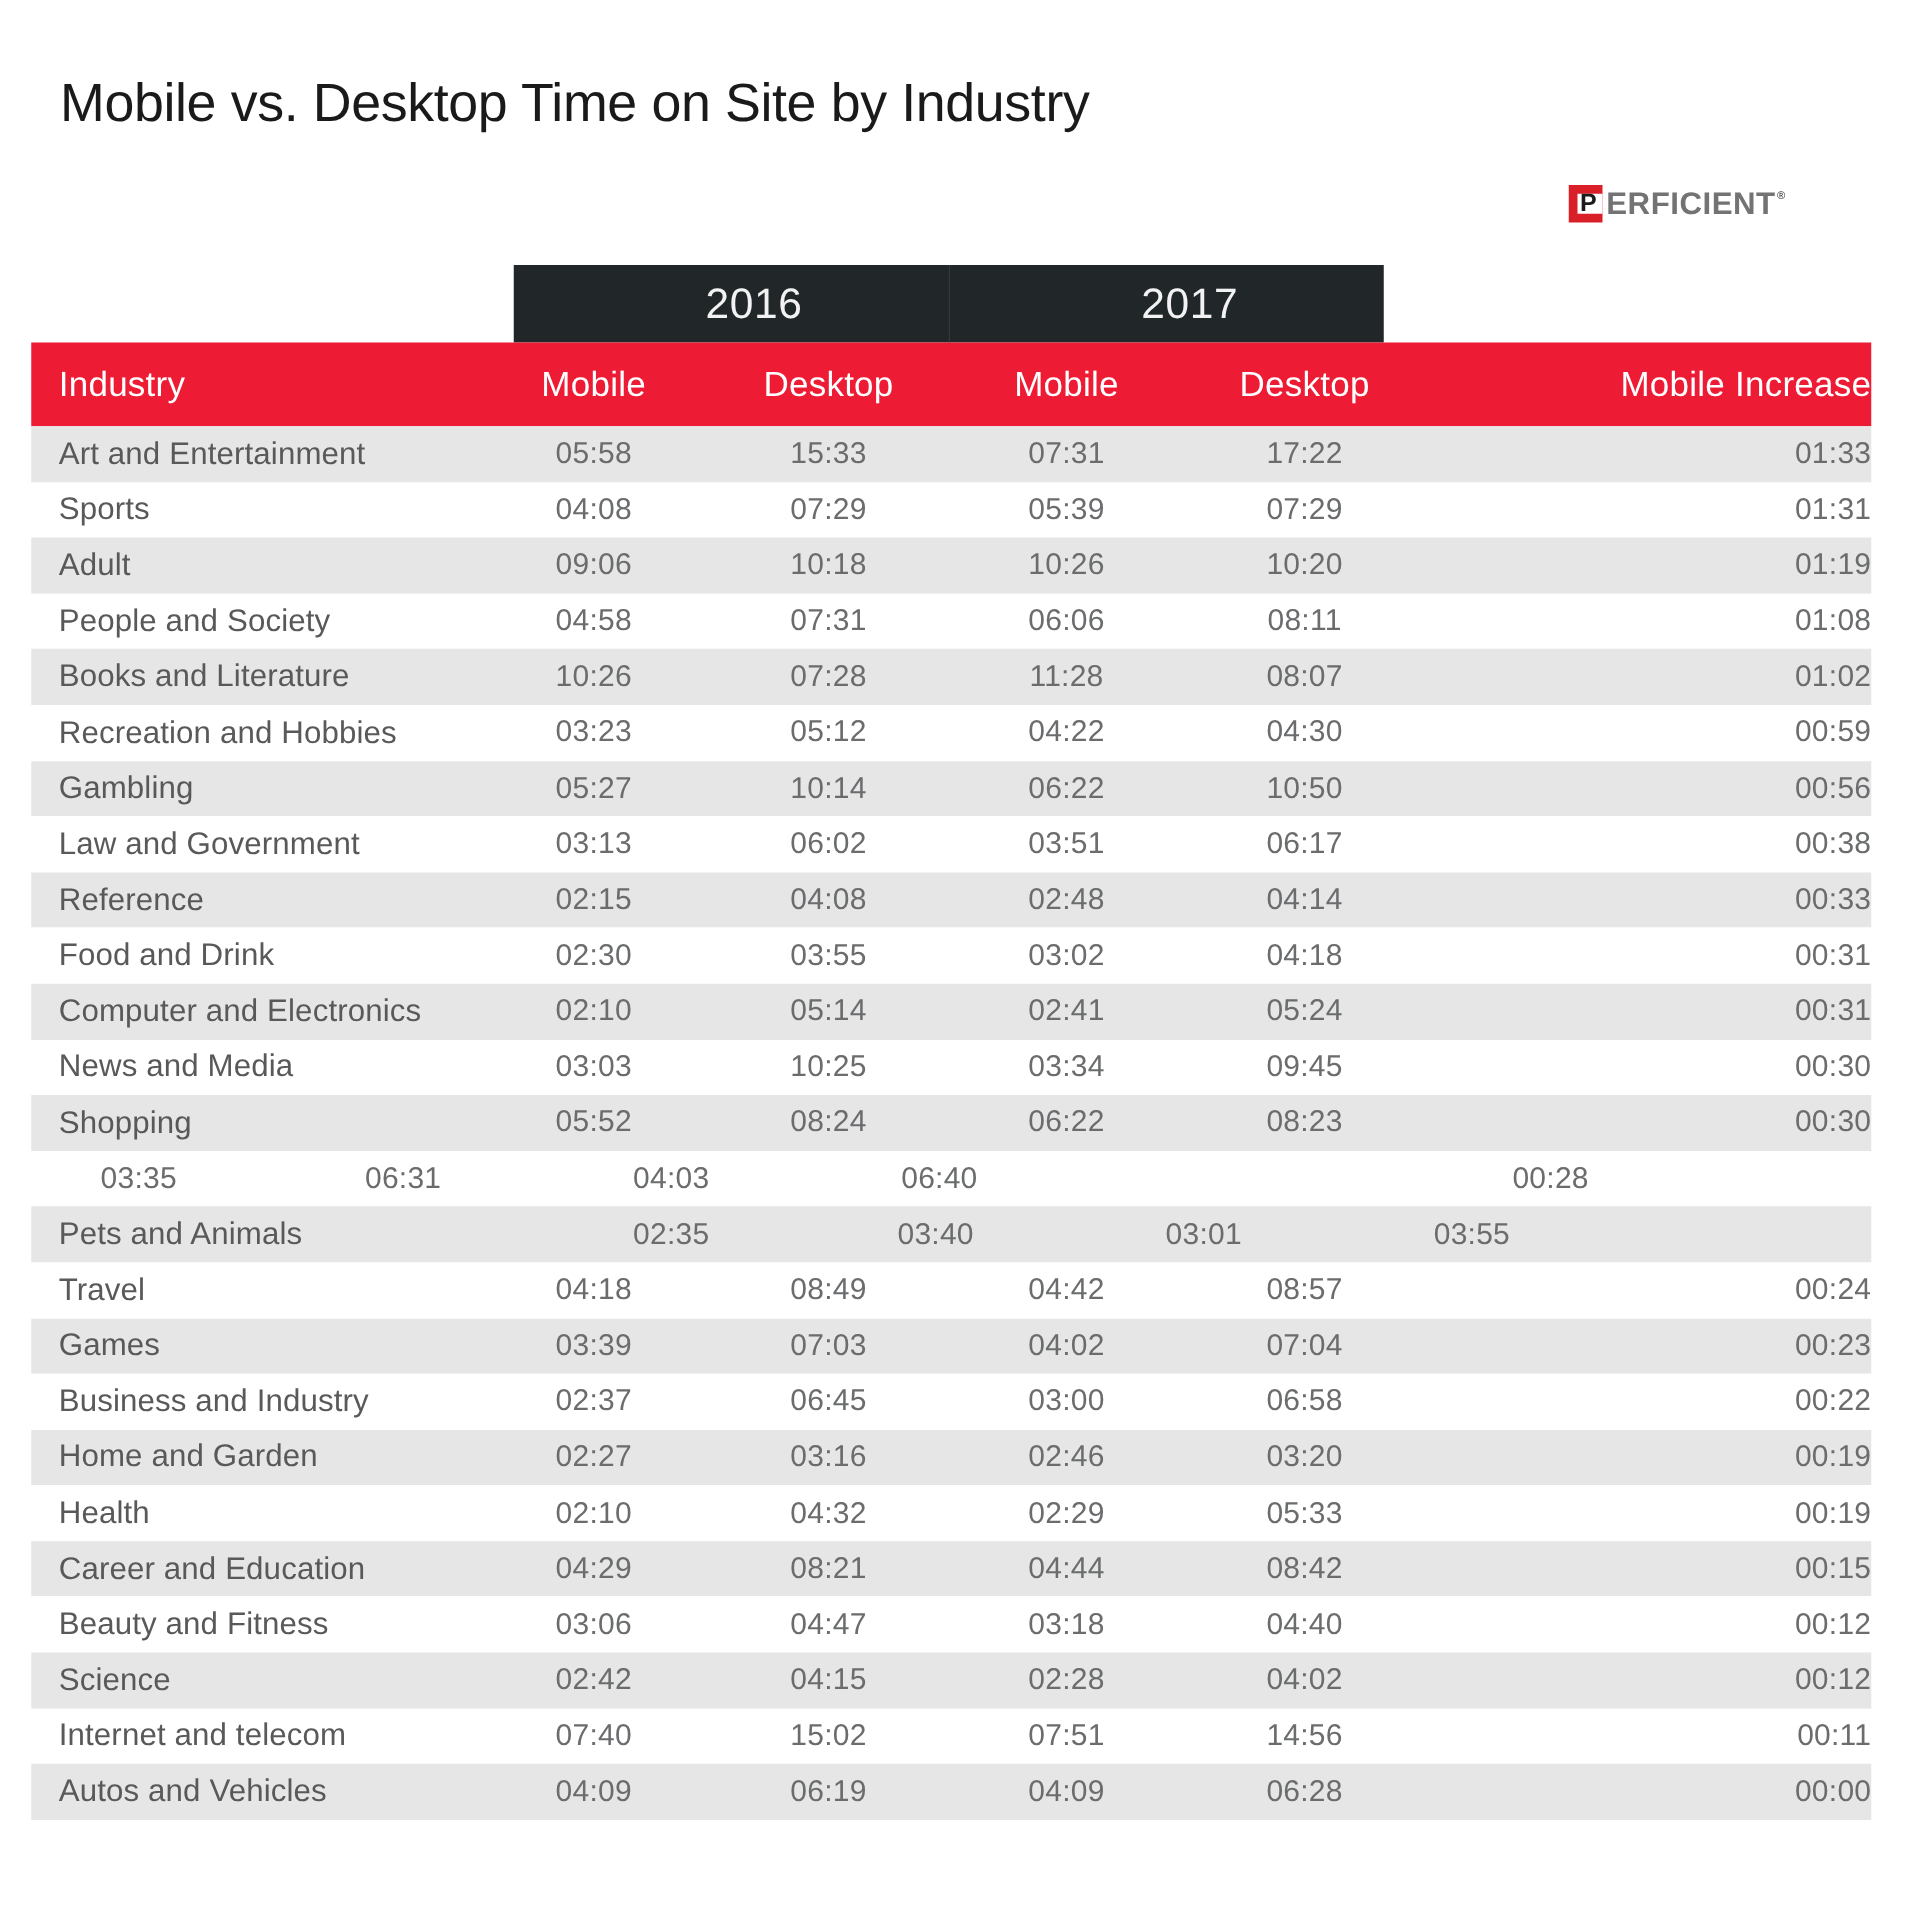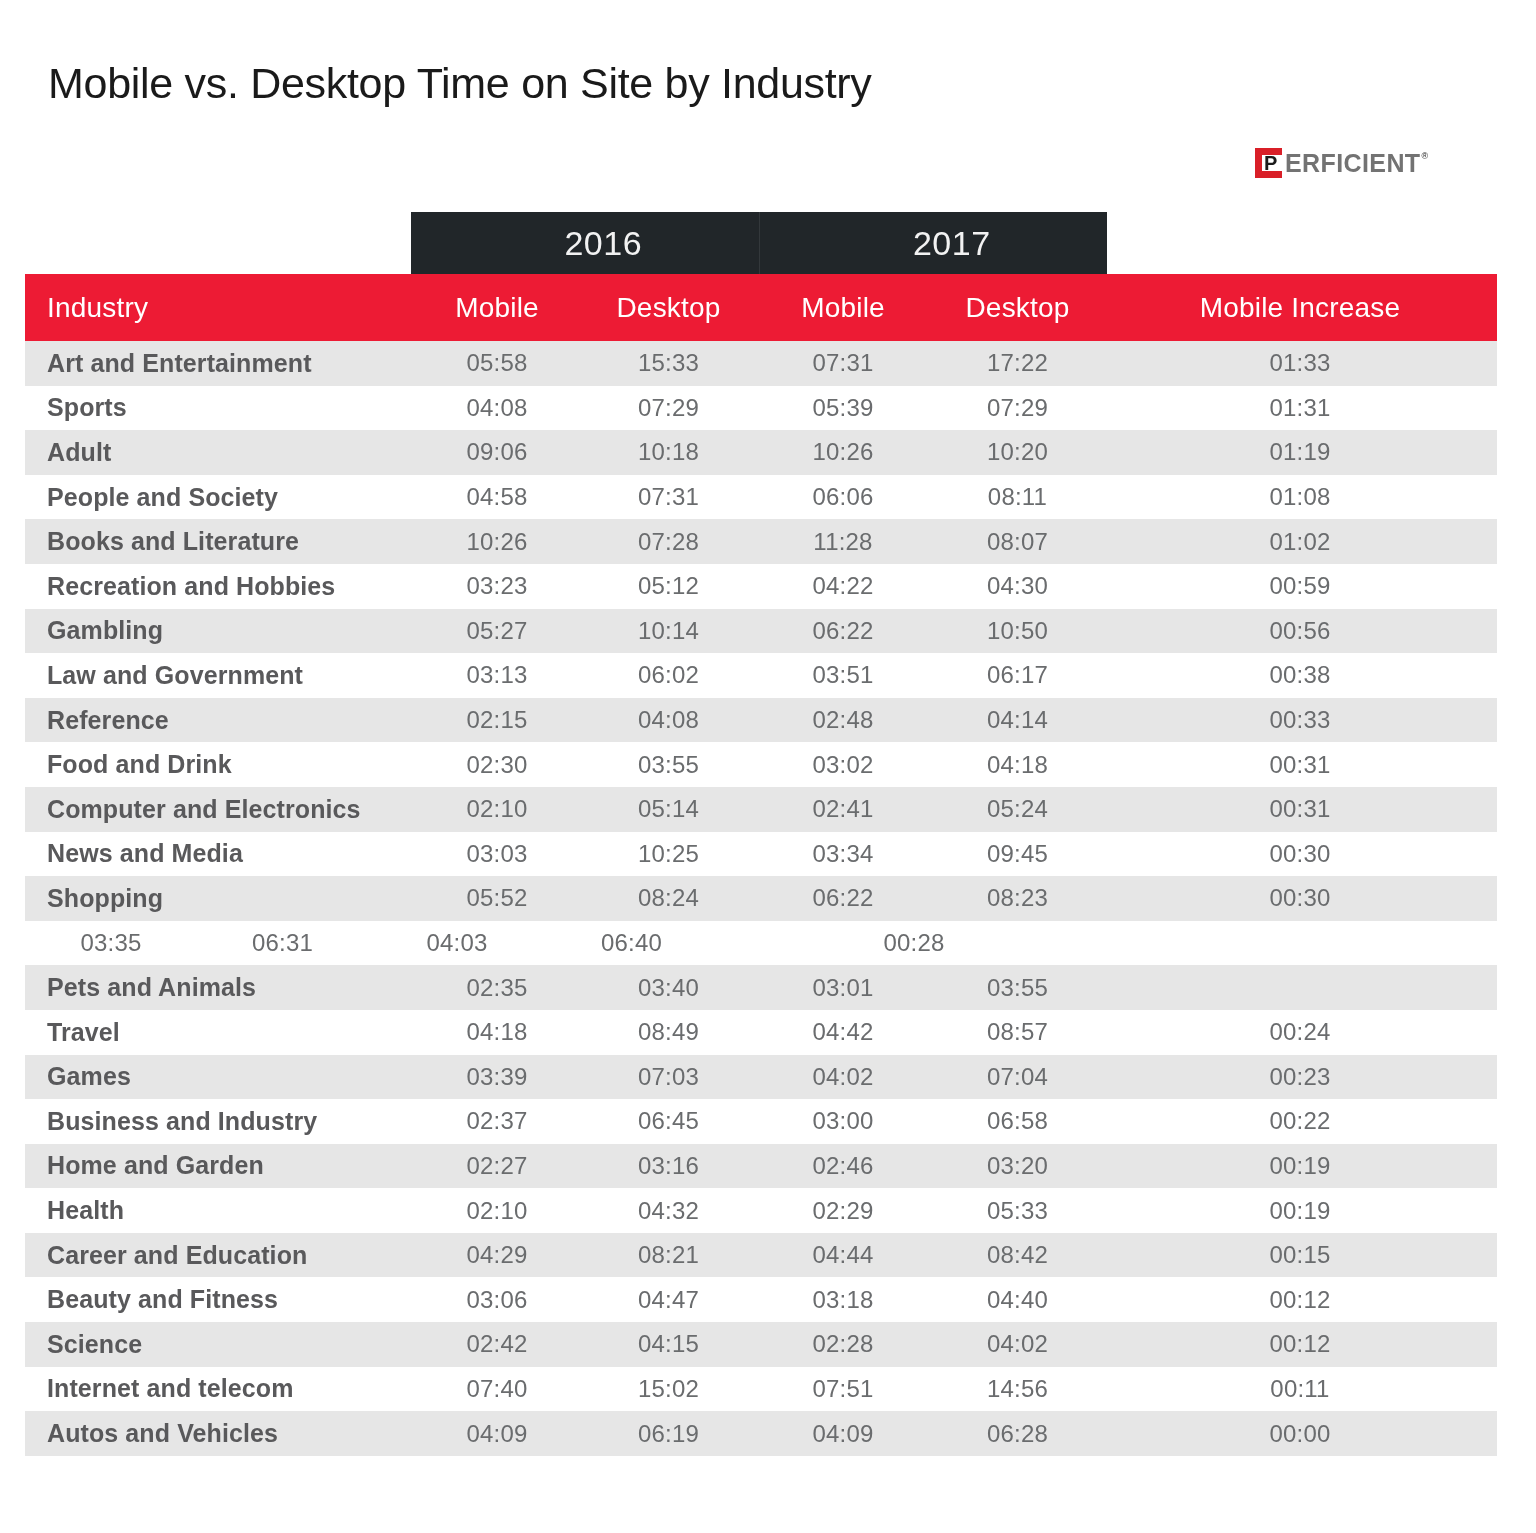--- a/index.html
+++ b/index.html
@@ -124,56 +124,57 @@
     position: absolute;
     left: 25px;
     top: 274px;
     width: 1472px;
   }
   .row {
     display: flex;
     align-items: center;
     height: 44.6px;
     box-sizing: border-box;
+    gap: 40px;
   }
   .row.head {
     background: #ED1B34;
     height: 67px;
   }
   .row.odd  { background: #E6E6E6; }
   .row.even { background: #ffffff; }
 
   .c-industry {
     width: 386px;
     padding-left: 22px;
     box-sizing: border-box;
     text-align: left;
   }
   .c-m16  { width: 172px; text-align: center; }
   .c-d16  { width: 171px; text-align: center; }
   .c-m17  { width: 178px; text-align: center; }
   .c-d17  { width: 171px; text-align: center; }
-  .c-inc  { width: 394px; text-align: center; }
+  .c-inc  { width: 394px; text-align: right; }
 
   .row.head .c-industry,
   .row.head .c-m16,
   .row.head .c-d16,
   .row.head .c-m17,
   .row.head .c-d17,
   .row.head .c-inc {
     color: #ffffff;
     font-size: 28px;
     font-weight: 400;
     letter-spacing: 0.2px;
   }
 
   .row.body .c-industry {
     color: #59595B;
     font-size: 25px;
-    font-weight: 700;
+    font-weight: 400;
     letter-spacing: 0.1px;
   }
   .row.body .c-m16,
   .row.body .c-d16,
   .row.body .c-m17,
   .row.body .c-d17,
   .row.body .c-inc {
     color: #6A6C6E;
     font-size: 24px;
     font-weight: 400;

